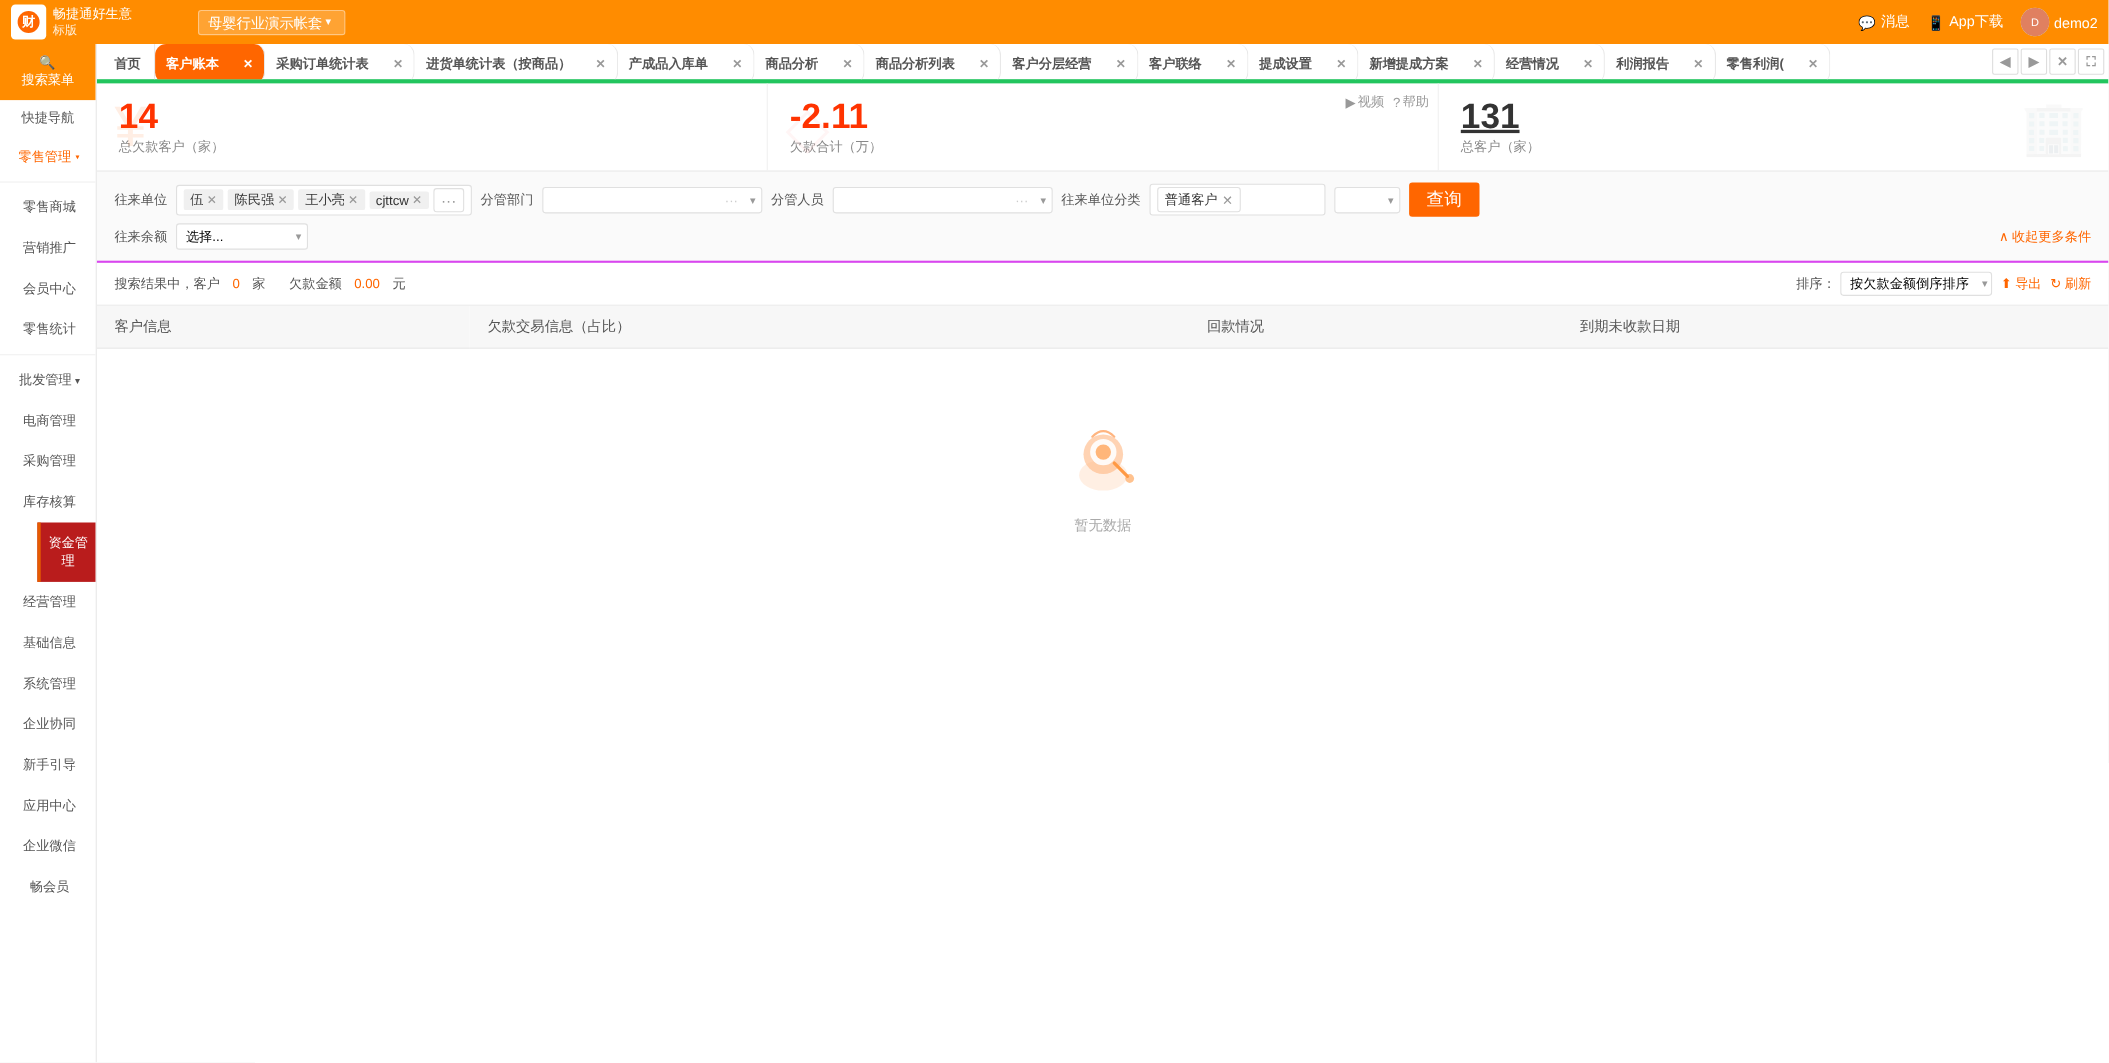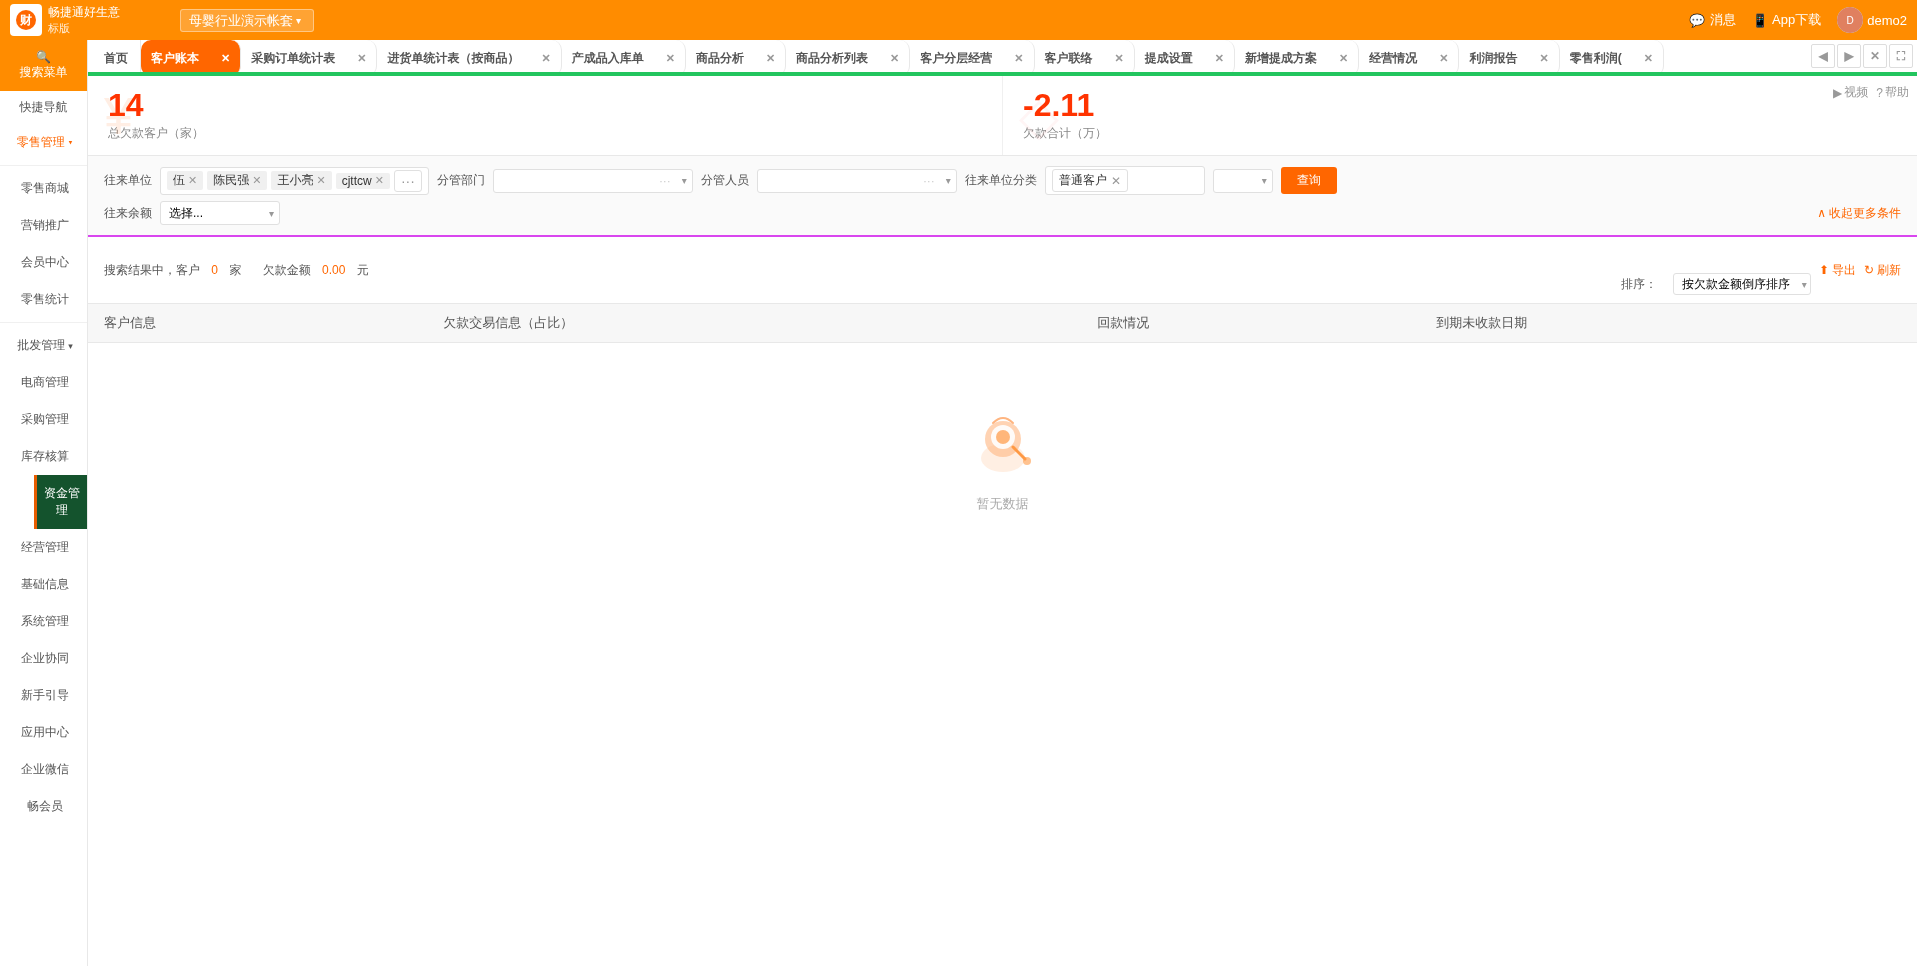--- a/index.html
+++ b/index.html
@@ -17,21 +17,21 @@
     .top-right { margin-left: auto; display: flex; align-items: center; gap: 16px; color: #fff; font-size: 13px; }
     .top-right-item { display: flex; align-items: center; gap: 4px; cursor: pointer; }
     .avatar { width: 26px; height: 26px; border-radius: 50%; background: #ccc; display: flex; align-items: center; justify-content: center; font-size: 12px; overflow: hidden; }
 
     
     .main-layout { display: flex; flex: 1; overflow: hidden; }
 
     
     .sidebar { width: 88px; background: #fff; border-right: 1px solid #e8e8e8; display: flex; flex-direction: column; overflow-y: auto; flex-shrink: 0; }
     .sidebar-item { padding: 10px 6px; text-align: center; cursor: pointer; font-size: 12px; color: #555; border-left: 3px solid transparent; }
-    .sidebar-item.active { background: #14532d; color: #fff; border-left-color: #e65c00; margin-left: 34px; }
+    .sidebar-item.active { background: #b91c1c; color: #fff; border-left-color: #e65c00; margin-left: 34px; }
     .sidebar-item.has-sub { display: flex; align-items: center; justify-content: center; gap: 3px; }
     .sidebar-search { background: #ff8c00; color: #fff; font-size: 12px; padding: 10px 6px; text-align: center; cursor: pointer; }
     .sidebar-nav { font-size: 12px; padding: 8px 6px; text-align: center; cursor: pointer; color: #555; }
     .sidebar-divider { height: 1px; background: #f0f0f0; margin: 4px 0; }
 
     
     .content-area { flex: 1; display: flex; flex-direction: column; overflow: hidden; }
 
     
     .tab-bar { background: #fff; border-bottom: 4px solid #22c55e; display: flex; padding: 0 4px; height: 36px; overflow: hidden; flex-shrink: 0; font-weight: bold; }
@@ -61,30 +61,30 @@
     .filter-label { font-size: 12px; color: #555; white-space: nowrap; }
     .filter-tags { display: flex; align-items: center; flex-wrap: wrap; gap: 4px; min-width: 200px; border: 1px solid #e0e0e0; border-radius: 3px; background: #fff; padding: 2px 6px; min-height: 28px; }
     .filter-tag { background: #f0f0f0; border-radius: 2px; padding: 1px 6px; font-size: 12px; display: flex; align-items: center; gap: 3px; }
     .filter-tag .tag-close { color: #999; cursor: pointer; font-size: 11px; }
     .filter-more { color: #999; cursor: pointer; font-size: 12px; }
     .filter-select { border: 1px solid #e0e0e0; border-radius: 3px; background: #fff; padding: 4px 24px 4px 8px; font-size: 12px; appearance: none; cursor: pointer; min-width: 160px; position: relative; }
     .filter-select-wrap { position: relative; display: inline-flex; align-items: center; }
     .filter-select-arrow { position: absolute; right: 6px; font-size: 10px; color: #999; pointer-events: none; }
     .filter-tag-selected { background: #fff; border: 1px solid #e0e0e0; border-radius: 3px; padding: 2px 6px; font-size: 12px; display: flex; align-items: center; gap: 4px; }
     .filter-tag-selected .tag-close { color: #999; cursor: pointer; }
-    .search-btn { background: #ff6600; color: #fff; border: none; border-radius: 3px; padding: 5px 16px; font-size: 12px; cursor: pointer; }
+    .search-btn { background: #ff6600; color: #fff; border: none; border-radius: 3px; padding: 5px 16px; font-size: 16px; cursor: pointer; }
     .collapse-btn { color: #ff6600; font-size: 12px; cursor: pointer; display: flex; align-items: center; gap: 3px; }
     .filter-dots { border: 1px solid #e0e0e0; background: #fff; border-radius: 3px; padding: 2px 6px; cursor: pointer; color: #999; font-size: 14px; }
 
     
     .result-bar { background: #fff; border-bottom: 1px solid #e8e8e8; padding: 8px 16px; display: flex; align-items: center; justify-content: space-between; flex-shrink: 0; }
     .result-info { font-size: 12px; color: #555; }
     .result-info span { margin-right: 8px; }
     .result-actions { display: flex; align-items: center; gap: 8px; font-size: 12px; color: #555; }
-    .result-sort { display: flex; align-items: center; gap: 16px; margin-top: 28px; }
+    .result-sort { display: flex; align-items: center; gap: 4px; }
     .sort-select-wrap { position: relative; display: inline-flex; align-items: center; }
     .sort-select { border: 1px solid #e0e0e0; border-radius: 3px; padding: 3px 20px 3px 8px; font-size: 12px; appearance: none; cursor: pointer; background: #fff; }
     .sort-arrow { position: absolute; right: 4px; font-size: 10px; color: #999; pointer-events: none; }
     .action-btn { color: #ff6600; cursor: pointer; display: flex; align-items: center; gap: 3px; font-size: 12px; }
 
     
     .table-container { flex: 1; overflow: auto; background: #fff; }
     .data-table { width: 100%; border-collapse: collapse; }
     .data-table th { background: #f7f7f7; border-bottom: 1px solid #e8e8e8; padding: 10px 16px; text-align: left; font-size: 13px; color: #555; font-weight: normal; white-space: nowrap; }
     .data-table td { border-bottom: 1px solid #f0f0f0; padding: 10px 16px; font-size: 13px; color: #333; }
@@ -299,20 +299,25 @@
               <span>▶</span>
               <span>视频</span>
             </div>
             <div class="summary-help-btn">
               <span>?</span>
               <span>帮助</span>
             </div>
           </div>
         </div>
 
+        <div class="summary-item">
+          <div style="position:absolute;right:20px;top:50%;transform:translateY(-50%);opacity:0.1;font-size:48px;">🏢</div>
+          <div class="summary-value dark" style="color:#333;text-decoration:underline;cursor:pointer;">131</div>
+          <div class="summary-label">总客户（家）</div>
+        </div>
       </div>
 
       <div class="filter-bar">
         <div class="filter-row">
           <span class="filter-label">往来单位</span>
           <div class="filter-tags">
             <div class="filter-tag">
               <span>伍</span>
               <span class="tag-close">✕</span>
             </div>

